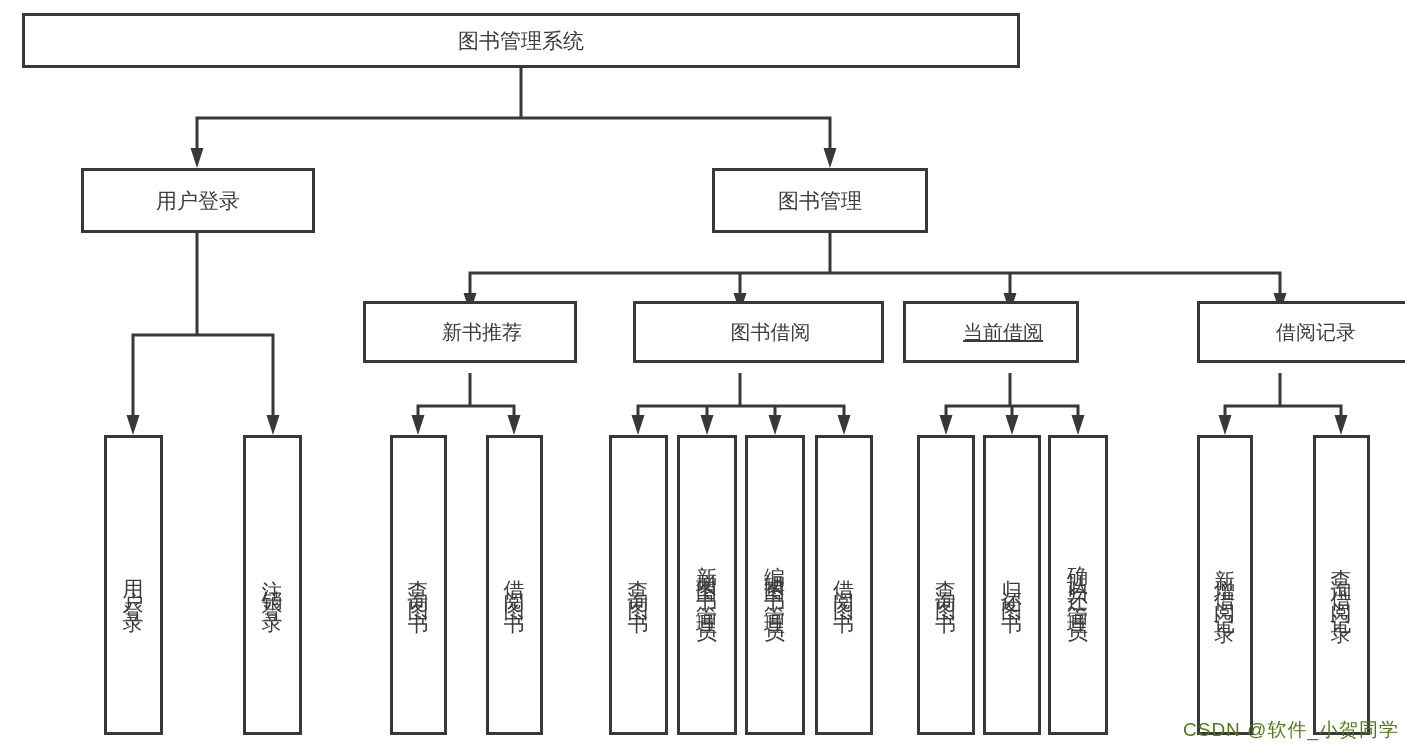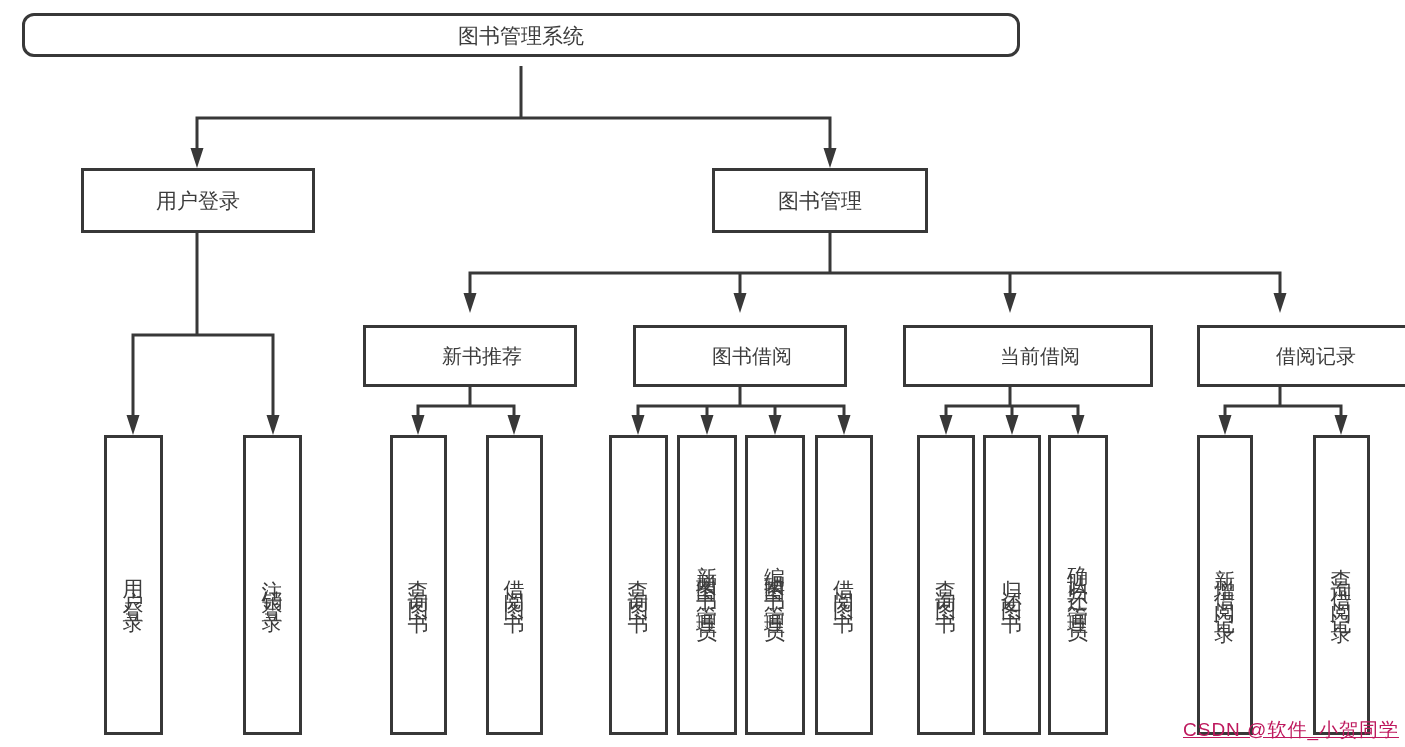--- a/index.html
+++ b/index.html
@@ -23,42 +23,41 @@
     border: 3px solid #383838;
     background: #ffffff;
     display: flex;
     align-items: center;
     justify-content: center;
     color: #3c3c3c;
     font-size: 20px;
     line-height: 1;
     white-space: nowrap;
   }
-  .root  { left: 22px;  top: 13px;  width: 998px; height: 44px; font-size: 21px; border-radius: 12px; }
+  .root  { left: 22px;  top: 13px;  width: 998px; height: 55px; font-size: 21px; }
   .lvl2  { top: 168px; height: 65px; font-size: 21px; }
-  .lvl3  { top: 325px; height: 62px; padding-left: 24px; }
+  .lvl3  { top: 301px; height: 62px; padding-left: 24px; }
   .leaf  { top: 435px; height: 300px; }
   .leaf span {
     writing-mode: vertical-rl;
     text-orientation: mixed;
     letter-spacing: 11px;
     font-size: 21px;
     line-height: 1;
   }
   .leaf.tight span { letter-spacing: 8px; }
   #watermark {
     position: absolute;
     left: 1183px;
     top: 717px;
     font-size: 19px;
-    color: #be185d;
+    color: #4d7c0f;
     letter-spacing: 1px;
     white-space: nowrap;
     z-index: 5;
-    text-decoration: underline;
   }
 </style>
 </head>
 <body>
 
 <div id="canvas">
 
   <svg id="connectors" viewBox="0 0 1405 747" xmlns="http://www.w3.org/2000/svg">
     <path fill="none" stroke="#383838" stroke-width="3" d="
       M521 66 V118  M195.5 118 H831.5  M197 118 V152  M830 118 V152
@@ -89,24 +88,24 @@
   <div class="box lvl2" style="left:81px; width:234px;">
     <span>用户登录</span>
   </div>
   <div class="box lvl2" style="left:712px; width:216px;">
     <span>图书管理</span>
   </div>
 
   <div class="box lvl3" style="left:363px; width:214px;">
     <span>新书推荐</span>
   </div>
-  <div class="box lvl3" style="left:633px; width:214px;">
+  <div class="box lvl3" style="left:633px; width:251px;">
     <span>图书借阅</span>
   </div>
-  <div class="box lvl3" style="left:903px; width:250px;">
+  <div class="box lvl3" style="left:903px; width:176px;text-decoration:underline;">
     <span>当前借阅</span>
   </div>
   <div class="box lvl3" style="left:1173px; width:214px;margin-left:24px;">
     <span>借阅记录</span>
   </div>
 
   <div class="box leaf" style="left:104px; width:59px;">
     <span>用户登录</span>
   </div>
   <div class="box leaf" style="left:243px; width:59px;">

